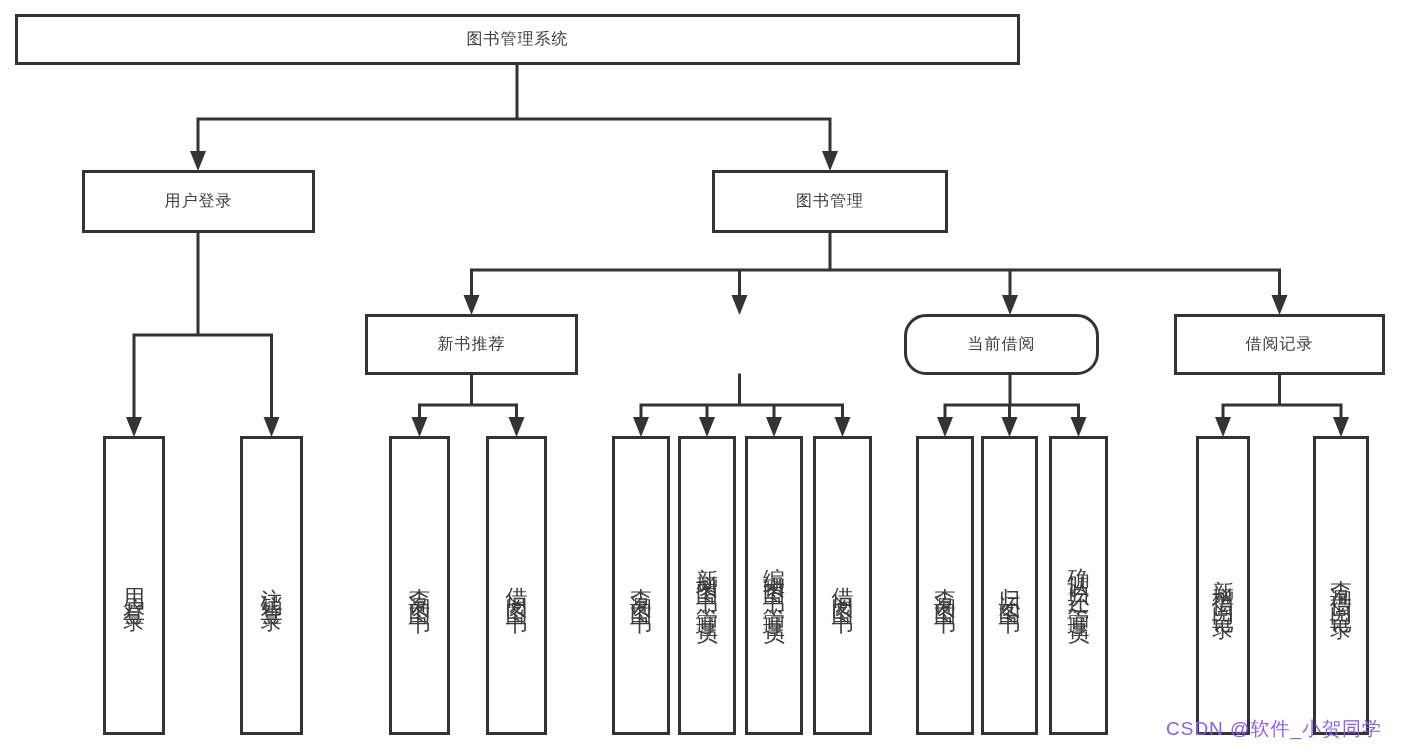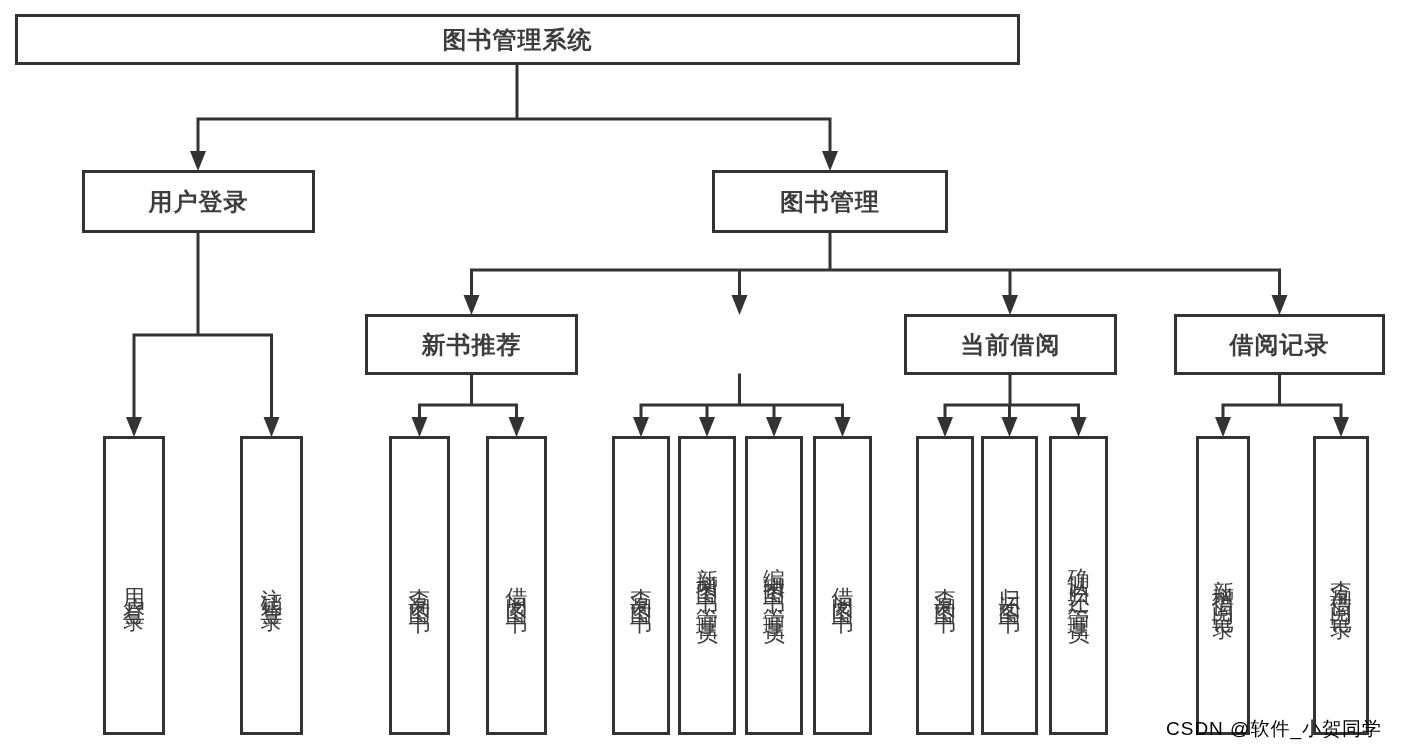--- a/index.html
+++ b/index.html
@@ -27,38 +27,37 @@
     box-sizing: border-box;
     background: #ffffff;
     border: 3px solid #333333;
     display: flex;
     align-items: center;
     justify-content: center;
     color: #3c3c3c;
     text-align: center;
   }
   .h-box {
-    font-size: 24px;
+    font-size: 16px;
     letter-spacing: 1px;
     white-space: nowrap;
-    font-weight: bold;
   }
   .v-box {
     writing-mode: vertical-rl;
     text-orientation: mixed;
     font-size: 22px;
     letter-spacing: 8px;
     line-height: 1;
   }
   .watermark {
     position: absolute;
     left: 1166px;
     top: 716px;
     font-size: 19px;
-    color: #000000;
+    color: #8b5cf6;
     letter-spacing: 1px;
     white-space: nowrap;
     z-index: 5;
   }
 </style>
 </head>
 <body>
 
 <div class="canvas">
 
@@ -101,21 +100,21 @@
       <polygon points="1333,417 1349,417 1341,437"></polygon>
     </g>
   </svg>
 
   <div class="box h-box" style="left:15px; top:14px; width:1005px; height:51px;">图书管理系统</div>
 
   <div class="box h-box" style="left:82px; top:170px; width:233px; height:63px;">用户登录</div>
   <div class="box h-box" style="left:365px; top:314px; width:213px; height:61px;">新书推荐</div>
 
   <div class="box h-box" style="left:712px; top:170px; width:236px; height:63px;">图书管理</div>
-  <div class="box h-box" style="left:904px; top:314px; width:213px; height:61px;">当前借阅</div>
+  <div class="box h-box" style="left:904px; top:314px; width:195px; height:61px;border-radius:22px;">当前借阅</div>
   <div class="box h-box" style="left:1174px; top:314px; width:211px; height:61px;">借阅记录</div>
 
   <div class="box v-box" style="left:103px; top:436px; width:62px; height:299px;">用户登录</div>
   <div class="box v-box" style="left:240px; top:436px; width:63px; height:299px;">注销登录</div>
 
   <div class="box v-box" style="left:389px; top:436px; width:61px; height:299px;">查询图书</div>
   <div class="box v-box" style="left:486px; top:436px; width:61px; height:299px;">借阅图书</div>
 
   <div class="box v-box" style="left:612px; top:436px; width:58px; height:299px;">查询图书</div>
   <div class="box v-box" style="left:678px; top:436px; width:58px; height:299px;">新增图书（管理员）</div>

